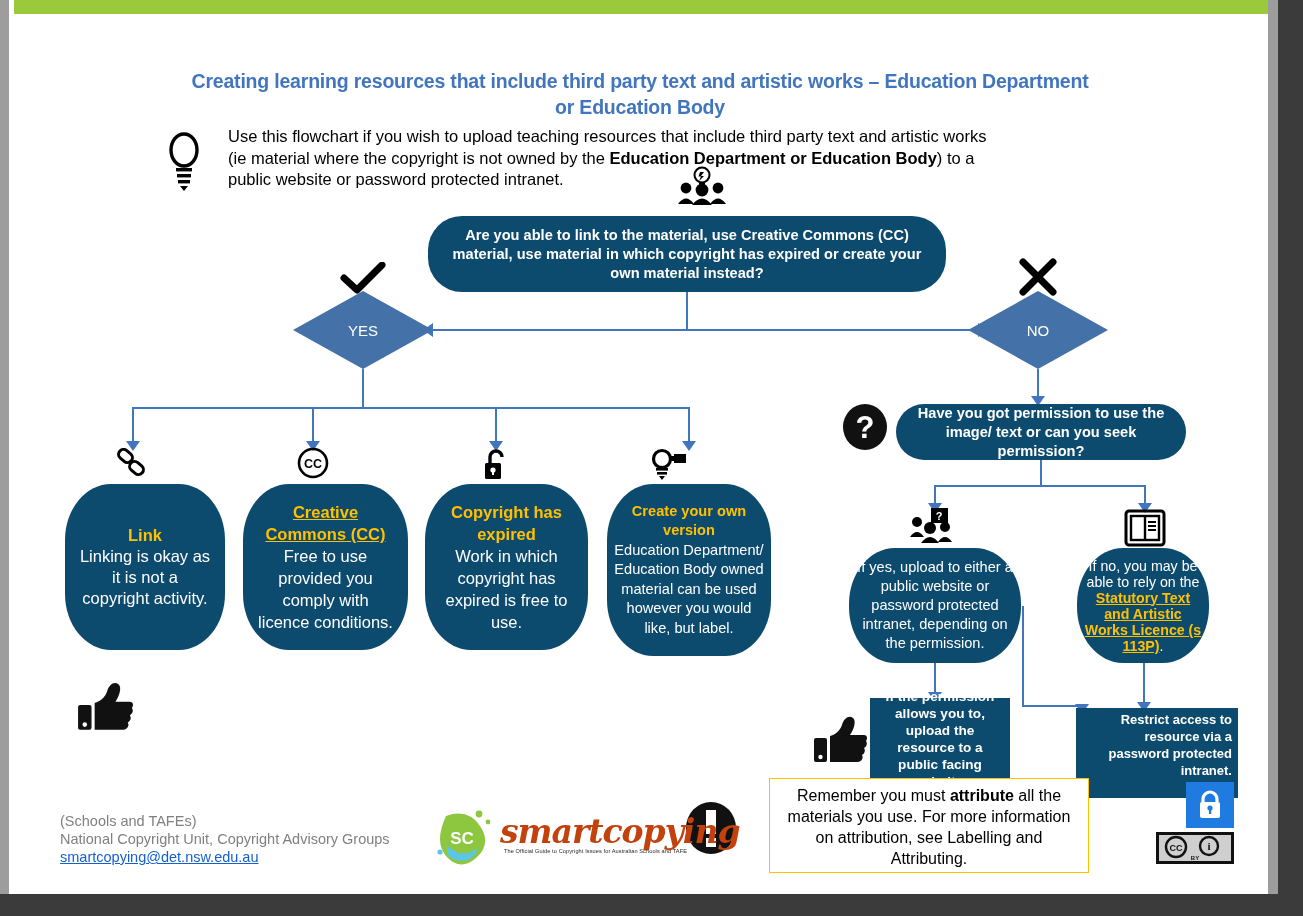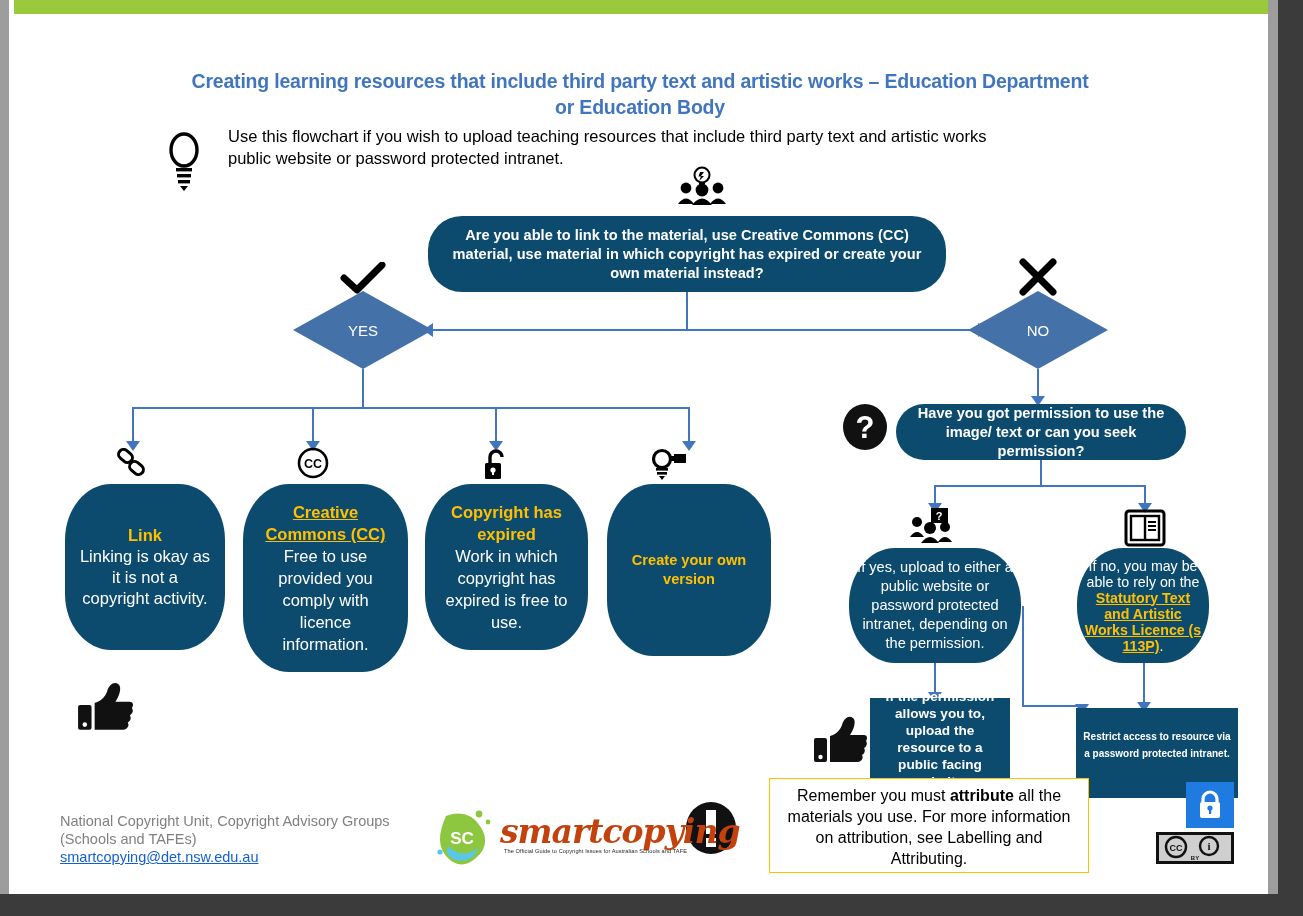--- a/index.html
+++ b/index.html
@@ -103,20 +103,21 @@
       <ellipse cx="20" cy="20" rx="13" ry="16" fill="none" stroke="#000" stroke-width="3.4"></ellipse>
       <rect x="12" y="38" width="16" height="3.4" fill="#000"></rect>
       <rect x="13" y="44" width="14" height="3.4" fill="#000"></rect>
       <rect x="14" y="50" width="12" height="3.4" fill="#000"></rect>
       <path d="M16 56 L24 56 L20 61 Z" fill="#000"></path>
     </svg>
   </div>
 
   <div class="intro">
     <div>Use this flowchart if you wish to upload teaching resources that include third party text and artistic works</div>
+    <div><span>(ie material where the copyright is not owned by the </span><b>Education Department or Education Body</b><span>) to a</span></div>
     <div>public website or password protected intranet.</div>
   </div>
 
   <div class="icon" style="left:676px;top:166px;">
     <svg width="52" height="40" viewBox="0 0 52 40">
       <circle cx="26" cy="9" r="7.5" fill="none" stroke="#000" stroke-width="2"></circle>
       <path d="M24 6 L28 6 L25 10 L28 10 L23 15 L25 10.5 L22.5 10.5 Z" fill="#000"></path>
       <rect x="23" y="17" width="6" height="1.6" fill="#000"></rect>
       <rect x="23.6" y="20" width="4.8" height="1.6" fill="#000"></rect>
       <circle cx="10" cy="22" r="5.4" fill="#000"></circle>
@@ -202,37 +203,38 @@
     </svg>
   </div>
 
   <div class="node blob" style="left:65px;top:484px;width:160px;height:166px;">
     <div class="inner" style="font-size:16.5px;line-height:21px;">
       <span class="hdr">Link</span>
       <span>Linking is okay as it is not a copyright activity.</span>
     </div>
   </div>
 
-  <div class="node blob" style="left:243px;top:484px;width:165px;height:188px;">
+  <div class="node blob" style="left:243px;top:484px;width:165px;height:166px;">
     <div class="inner" style="font-size:16.5px;line-height:22px;">
       <span class="hdr u">Creative Commons (CC)</span>
-      <span>Free to use provided you comply with licence information.</span>
+      <span>Free to use provided you comply with licence conditions.</span>
     </div>
   </div>
 
   <div class="node blob" style="left:425px;top:484px;width:163px;height:166px;">
     <div class="inner" style="font-size:16.5px;line-height:22px;">
       <span class="hdr">Copyright has expired</span>
       <span>Work in which copyright has expired is free to use.</span>
     </div>
   </div>
 
   <div class="node blob" style="left:607px;top:484px;width:164px;height:172px;">
     <div class="inner" style="font-size:14.6px;line-height:19.5px;padding:4px 6px;">
       <span class="hdr" style="font-size:14.6px;">Create your own version</span>
+      <span>Education Department/ Education Body owned material can be used however you would like, but label.</span>
     </div>
   </div>
 
   <div class="ln v" style="left:1037px;top:369px;height:30px;"></div>
   <div class="arrow down" style="left:1031px;top:396px;"></div>
 
   <div class="icon" style="left:840px;top:402px;">
     <svg width="50" height="50" viewBox="0 0 50 50">
       <ellipse cx="25" cy="25" rx="22" ry="23" fill="#111"></ellipse>
       <text x="25" y="36" font-size="31" font-weight="bold" text-anchor="middle" fill="#fff" font-family="Liberation Sans, sans-serif">?</text>
@@ -298,21 +300,21 @@
       <circle cx="8.5" cy="43" r="2.2" fill="#fff"></circle>
       <path d="M18 48 V22 C18 22 27 20 30 11 C32 4 37 1 41 4 C45 7 41 17 38 21 L52 21 C55 21 56 24 54 27 C56 30 54 33 52 34 C54 37 52 40 50 41 C52 44 49 48 46 48 Z" fill="#111"></path>
     </svg>
   </div>
 
   <div class="node rect" style="left:870px;top:698px;width:140px;height:82px;">
     <div class="inner" style="font-weight:bold;font-size:13.6px;line-height:17px;padding:4px 6px;">If the permission allows you to, upload the resource to a public facing website.</div>
   </div>
 
   <div class="node rect" style="left:1076px;top:708px;width:162px;height:90px;">
-    <div class="inner" style="font-weight:bold;font-size:10px;line-height:17px;padding:4px 6px 20px 6px;">Restrict access to resource via a password protected intranet.</div>
+    <div class="inner" style="font-weight:bold;font-size:13px;line-height:17px;padding:4px 6px 20px 6px;text-align:right;">Restrict access to resource via a password protected intranet.</div>
   </div>
 
   <div class="lockbadge">
     <svg width="26" height="30" viewBox="0 0 26 30">
       <path d="M6 13 V9 a7 7 0 0 1 14 0 V13" fill="none" stroke="#fff" stroke-width="3.2"></path>
       <rect x="3" y="12" width="20" height="16" rx="2" fill="#fff"></rect>
       <circle cx="13" cy="18" r="2.6" fill="#1F7BE0"></circle>
       <rect x="12" y="18" width="2.2" height="6" fill="#1F7BE0"></rect>
     </svg>
   </div>
@@ -330,22 +332,22 @@
       <ellipse cx="27" cy="28" rx="25" ry="26" fill="#111"></ellipse>
       <rect x="22" y="10" width="10" height="24" fill="#fff"></rect>
       <rect x="22" y="38" width="10" height="9" fill="#fff"></rect>
     </svg>
   </div>
   <div class="callout" style="left:737px;top:778px;width:320px;height:95px;margin-left:32px;">
     <div class="ctext" style="padding:6px 14px 0 14px;"><span>Remember you must </span><b>attribute</b><span> all the materials you use. For more information on attribution, see Labelling and Attributing.</span></div>
   </div>
 
   <div class="footer-text">
+    <div>(Schools and TAFEs)</div>
     <div>National Copyright Unit, Copyright Advisory Groups</div>
-    <div>(Schools and TAFEs)</div>
     <a href="#">smartcopying@det.nsw.edu.au</a>
   </div>
 
   <div class="icon" style="left:432px;top:806px;">
     <svg width="66" height="64" viewBox="0 0 66 64">
       <path d="M14 10 q22 -8 34 10 q12 18 -4 32 q-16 14 -30 -2 q-12 -14 0 -40 Z" fill="#8DC63F"></path>
       <path d="M16 40 q14 14 30 2 q-6 16 -22 12 q-12 -4 -8 -14 Z" fill="#5BC6E8"></path>
       <circle cx="47" cy="8" r="3.4" fill="#8DC63F"></circle>
       <circle cx="56" cy="16" r="2.4" fill="#8DC63F"></circle>
       <circle cx="8" cy="46" r="2.6" fill="#5BC6E8"></circle>

